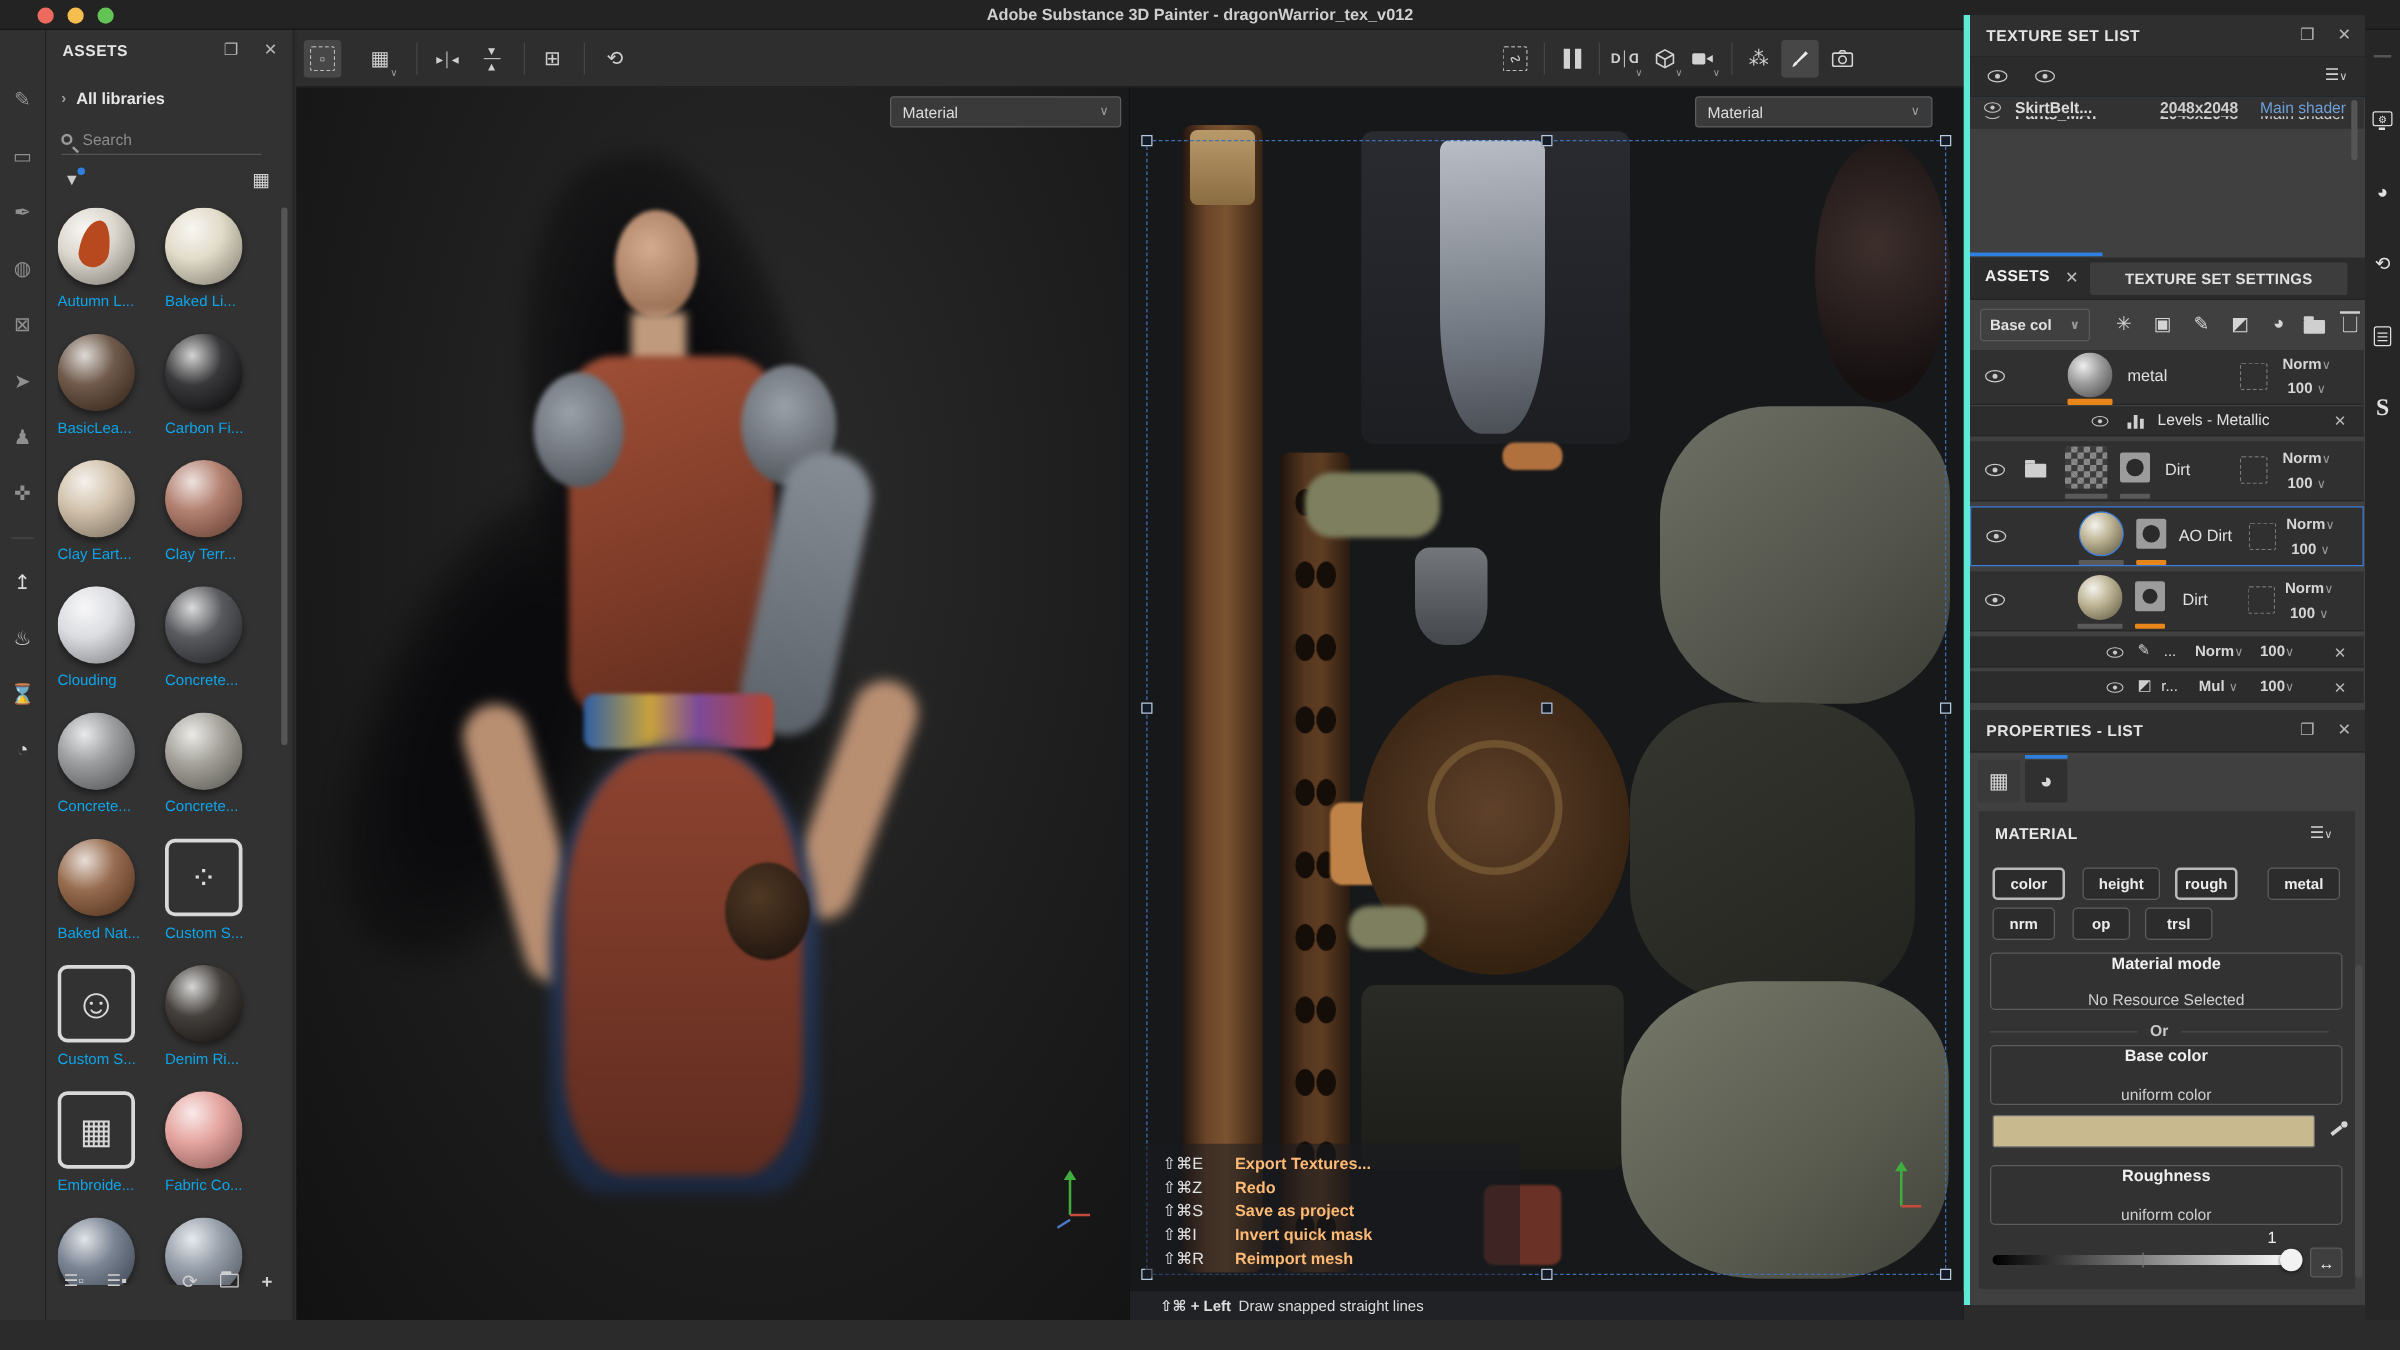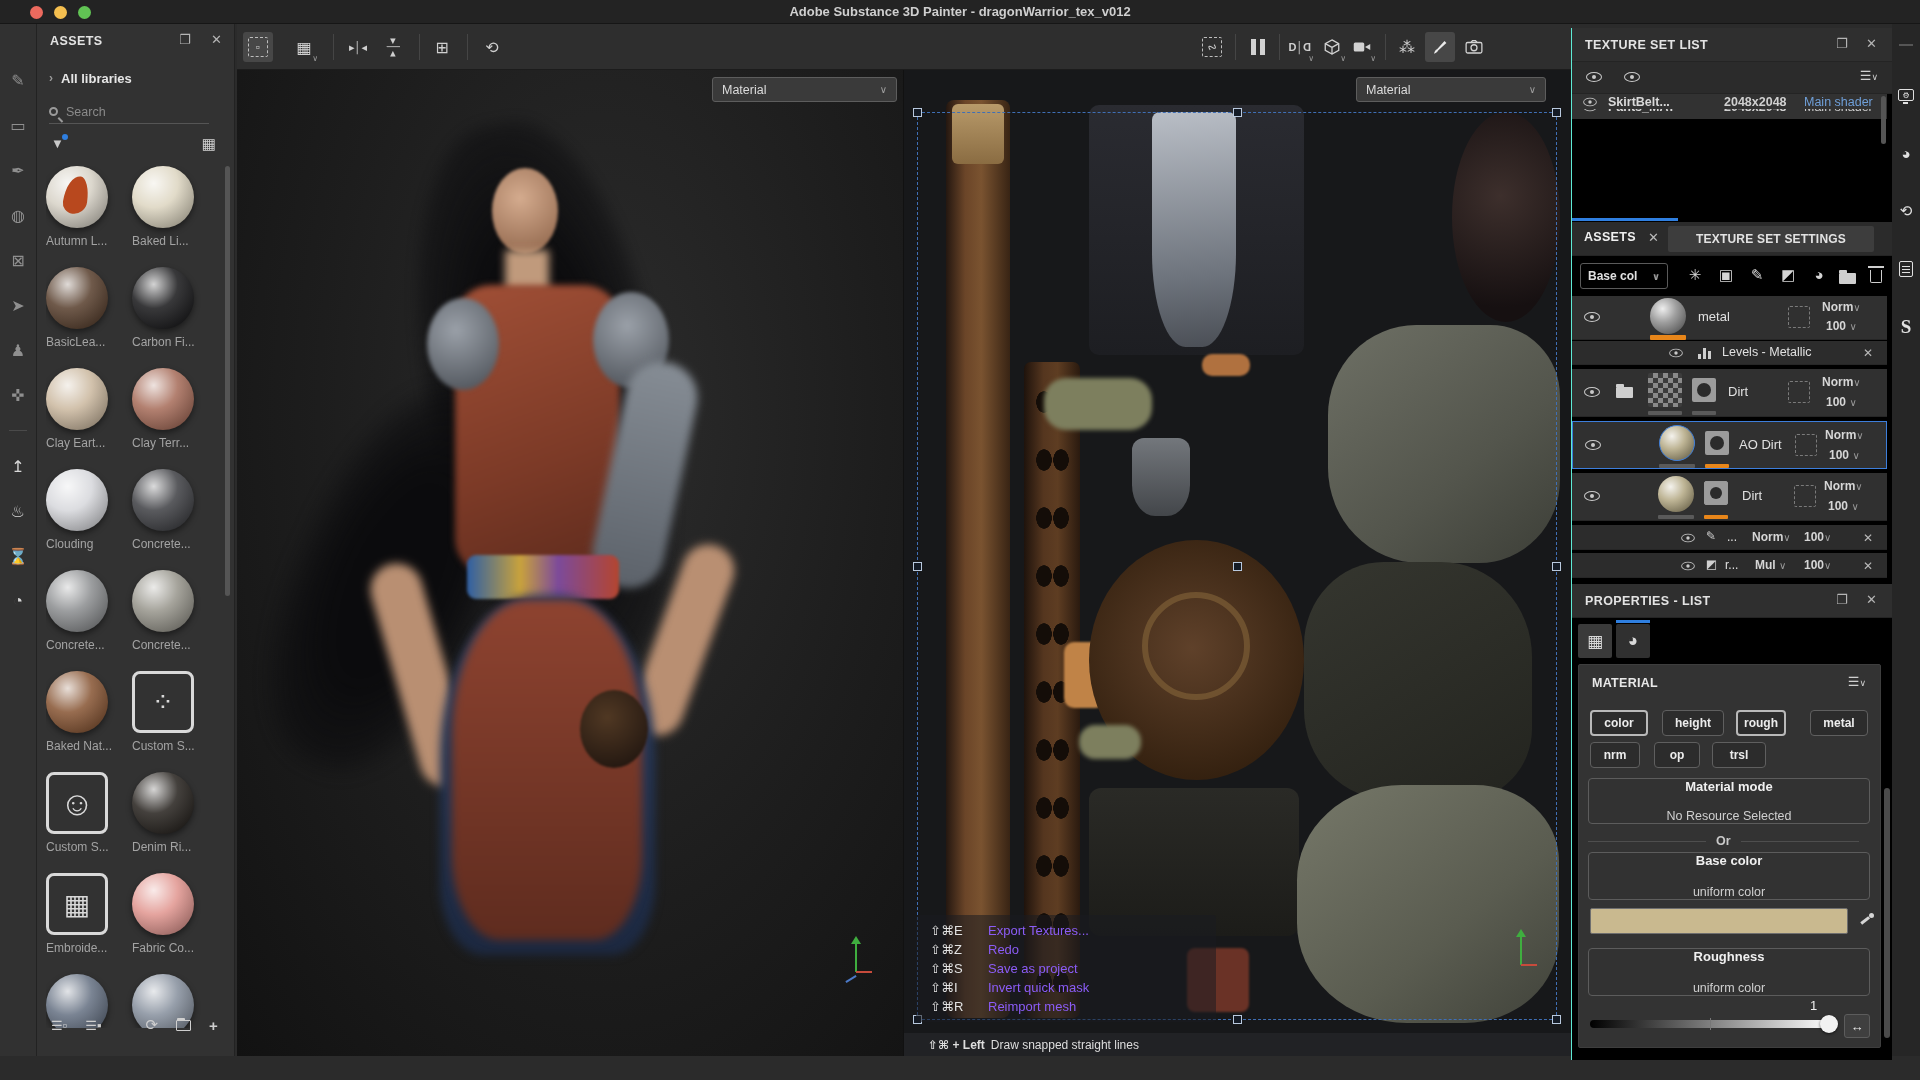--- a/index.html
+++ b/index.html
@@ -34,21 +34,21 @@
   .lens::after{content:"";position:absolute;left:8px;top:8px;width:6px;height:2px;background:#9a9a9a;transform:rotate(45deg);transform-origin:0 0}
   .search-input{background:transparent;border:none;outline:none;color:#bbb;font-size:12.5px;width:120px;font-family:inherit}
   .search-input::placeholder{color:#8a8a8a}
   .filter-row{position:absolute;left:10px;top:108px;right:10px;height:26px}
   .funnel{position:absolute;left:4px;top:4px;color:#c9c9c9;font-size:13px}
   .funnel::after{content:"";position:absolute;right:-4px;top:-2px;width:6px;height:6px;background:#2f7fe0;border-radius:50%}
   .gridview{position:absolute;right:8px;top:3px;color:#d2d2d2;font-size:15px}
   .asset-grid{position:absolute;left:9px;top:142px;width:172px;height:862px;overflow:hidden;display:grid;grid-template-columns:78px 78px;grid-auto-rows:101px;column-gap:8px}
   .asset-cell{display:flex;flex-direction:column;align-items:flex-start}
   .thumb{width:62px;height:62px;border-radius:50%;background-image:radial-gradient(circle at 35% 28%,rgba(255,255,255,.8),rgba(255,255,255,.1) 40%,rgba(0,0,0,.28) 78%,rgba(0,0,0,.5));box-shadow:0 3px 6px rgba(0,0,0,.45)}
-  .asset-label{margin-top:6px;font-size:12px;color:#a3a3a3;white-space:nowrap}
+  .asset-label{margin-top:6px;font-size:12px;color:#0ea5e9;white-space:nowrap}
   .asset-cell.leaf .thumb{position:relative}
   .asset-cell.leaf .thumb::after{content:"";position:absolute;left:18px;top:10px;width:24px;height:38px;background:#b8481e;border-radius:60% 40% 55% 45%/72% 65% 35% 28%;transform:rotate(8deg)}
   .asset-cell.icon-spray .thumb,.asset-cell.icon-smiley .thumb,.asset-cell.icon-box .thumb{background-image:none;background-color:transparent !important;border:3px solid #d9d9d9;border-radius:8px;box-shadow:none;display:flex;align-items:center;justify-content:center;color:#d9d9d9}
   .asset-cell.icon-spray .thumb::before{content:"⁘";font-size:26px}
   .asset-cell.icon-smiley .thumb::before{content:"☺";font-size:34px}
   .asset-cell.icon-box .thumb::before{content:"▦";font-size:28px}
   .vscroll{position:absolute;right:4px;width:5px;border-radius:3px;background:#555}
   .assets-foot{position:absolute;left:0;bottom:16px;right:0;height:30px;display:flex;align-items:center;gap:18px;padding-left:14px;color:#cfcfcf;font-size:15px}
 
   
@@ -70,25 +70,25 @@
   .sel-rect{position:absolute;left:13px;top:42px;width:640px;height:908px;border:1px dashed #3f6fb5;z-index:20}
   .handle{position:absolute;width:9px;height:9px;background:#141b26;border:1px solid #b9c9de;z-index:21}
   .gizmo{position:absolute;width:40px;height:52px;z-index:22}
   .gz-y{position:absolute;left:18px;bottom:12px;width:2px;height:30px;background:#3fae3f}
   .gz-yh{position:absolute;left:14px;bottom:40px;width:0;height:0;border-left:5px solid transparent;border-right:5px solid transparent;border-bottom:8px solid #3fae3f}
   .gz-x{position:absolute;left:19px;bottom:11px;width:16px;height:2px;background:#c74b3c}
   .gz-z{position:absolute;left:8px;bottom:4px;width:12px;height:2px;background:#4b79c7;transform:rotate(-32deg)}
   .shortcut-overlay{position:absolute;left:12px;top:845px;width:300px;background:rgba(26,28,32,.55);border-radius:3px;padding:6px 0;z-index:25}
   .sc-row{display:flex;height:19px;align-items:center;font-size:13px}
   .sc-keys{width:72px;padding-left:14px;color:#e2e2e2}
-  .sc-label{color:#8b5cf6;font-weight:normal}
+  .sc-label{color:#fdba74;font-weight:bold}
   .hint-bar{position:absolute;left:0;bottom:0;width:100%;height:23px;background:#212225;display:flex;align-items:center;padding-left:24px;font-size:12px;color:#dedede;gap:6px;z-index:26}
 
   
-  .rightcol{position:absolute;left:1571px;top:28px;width:321px;height:1032px;background:#000000;border-left:1px solid #5eead4}
+  .rightcol{position:absolute;left:1571px;top:12px;width:321px;height:1032px;background:#404040;border-left:5px solid #5eead4}
   .rc{position:absolute;left:0;right:0}
   .sec-head{height:34px;display:flex;align-items:center;background:#2f2f2f;border-bottom:1px solid #242424}
   .eyebar{height:32px;background:#2b2b2b;border-bottom:1px solid #242424}
   .eye{display:inline-block;width:16px;height:10px;border:1.5px solid #c9c9c9;border-radius:50%;position:relative;flex:none}
   .eye::after{content:"";position:absolute;left:50%;top:50%;width:4px;height:4px;margin:-2px 0 0 -2px;background:#c9c9c9;border-radius:50%}
   .ts-row{position:absolute;left:0;width:315px;height:25px;display:flex;align-items:center;font-size:12.5px;background:#323232}
   .ts-row.alt{background:#2e2e2e}
   .ts-row .eye{margin-left:10px;transform:scale(.85)}
   .ts-name{position:absolute;left:36px;font-weight:bold;color:#dadada}
   .ts-res{position:absolute;left:152px;font-weight:bold;color:#d0d0d0}

